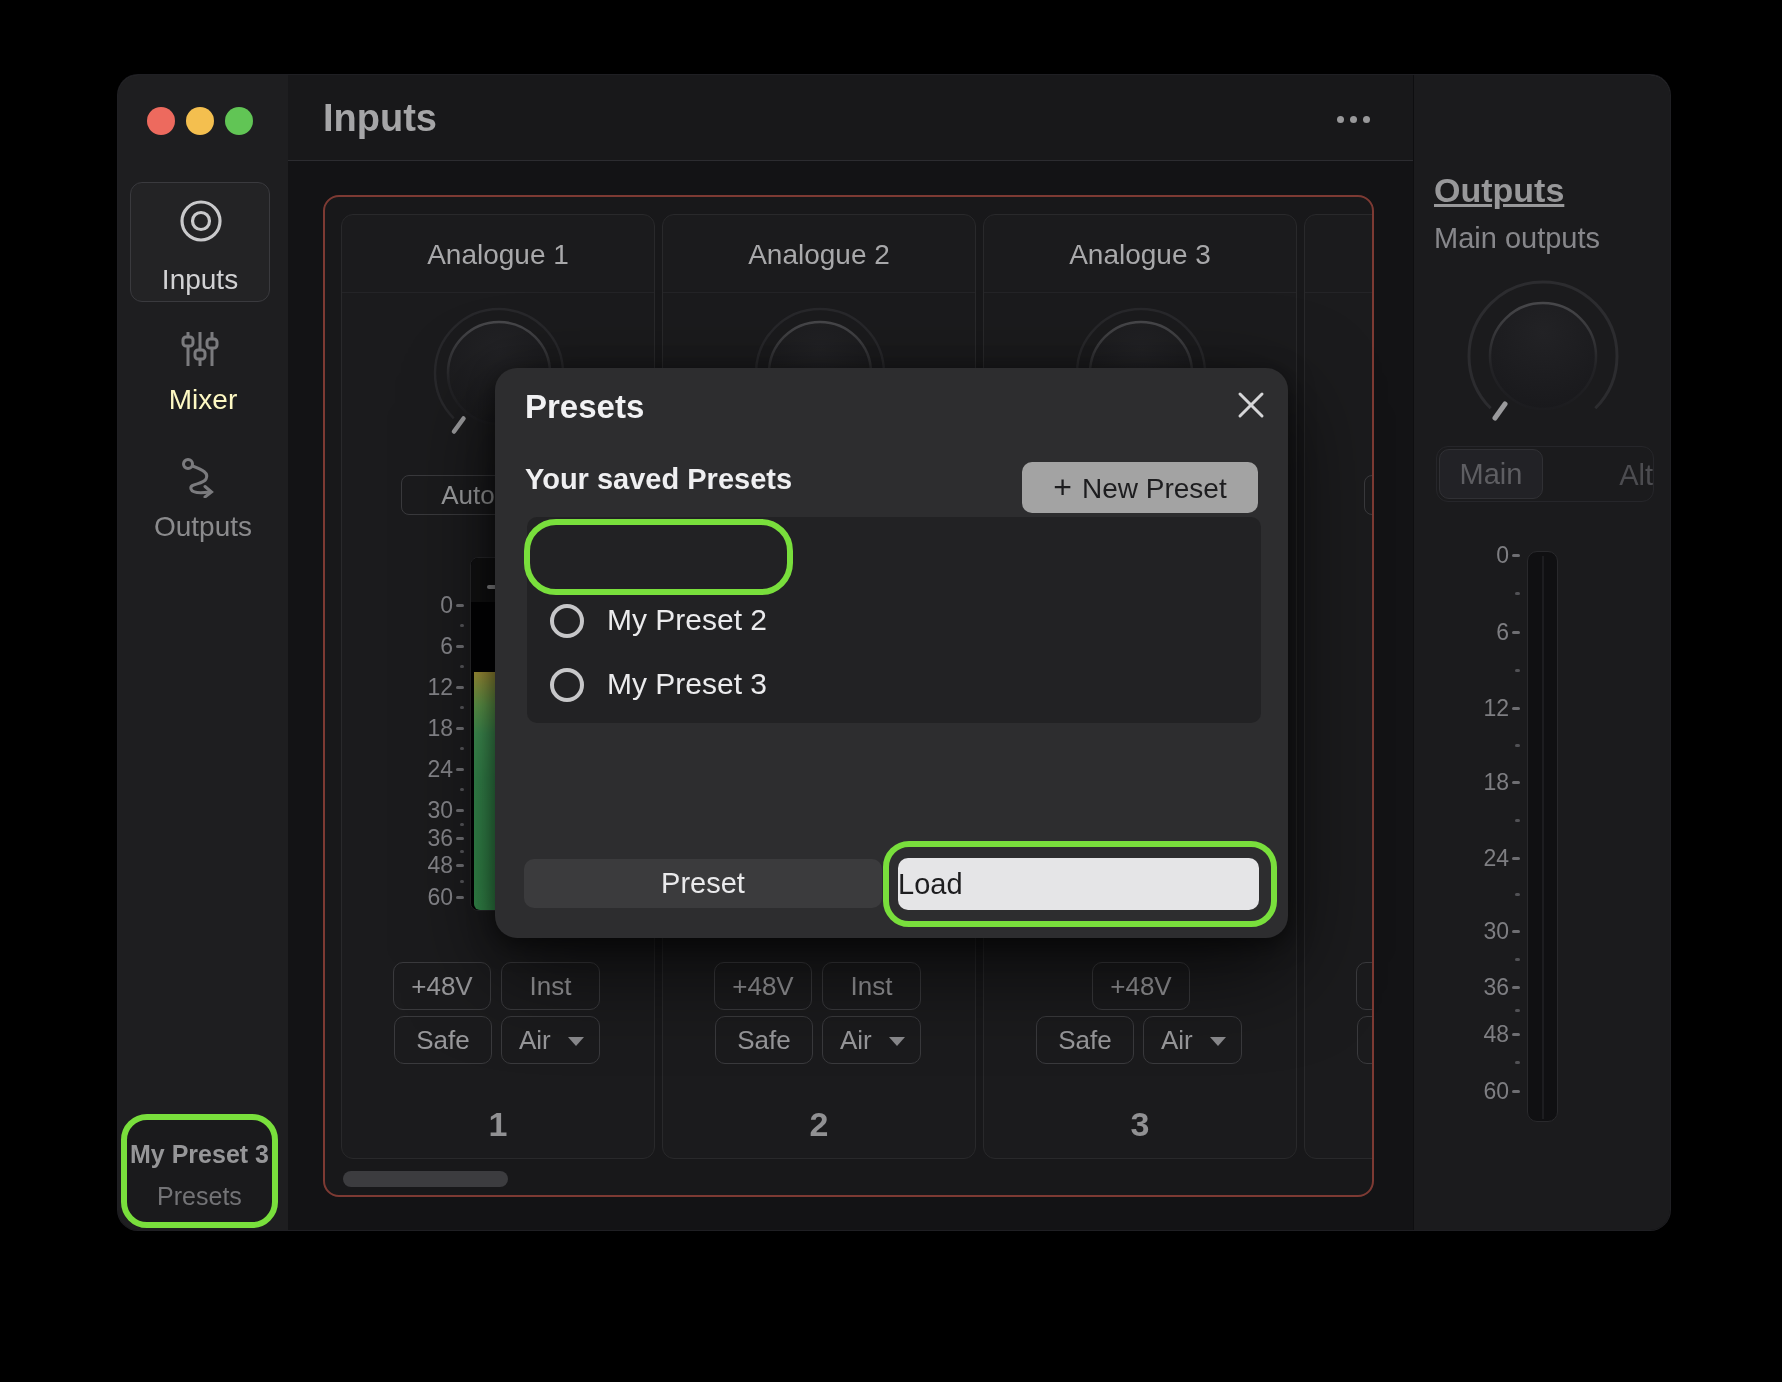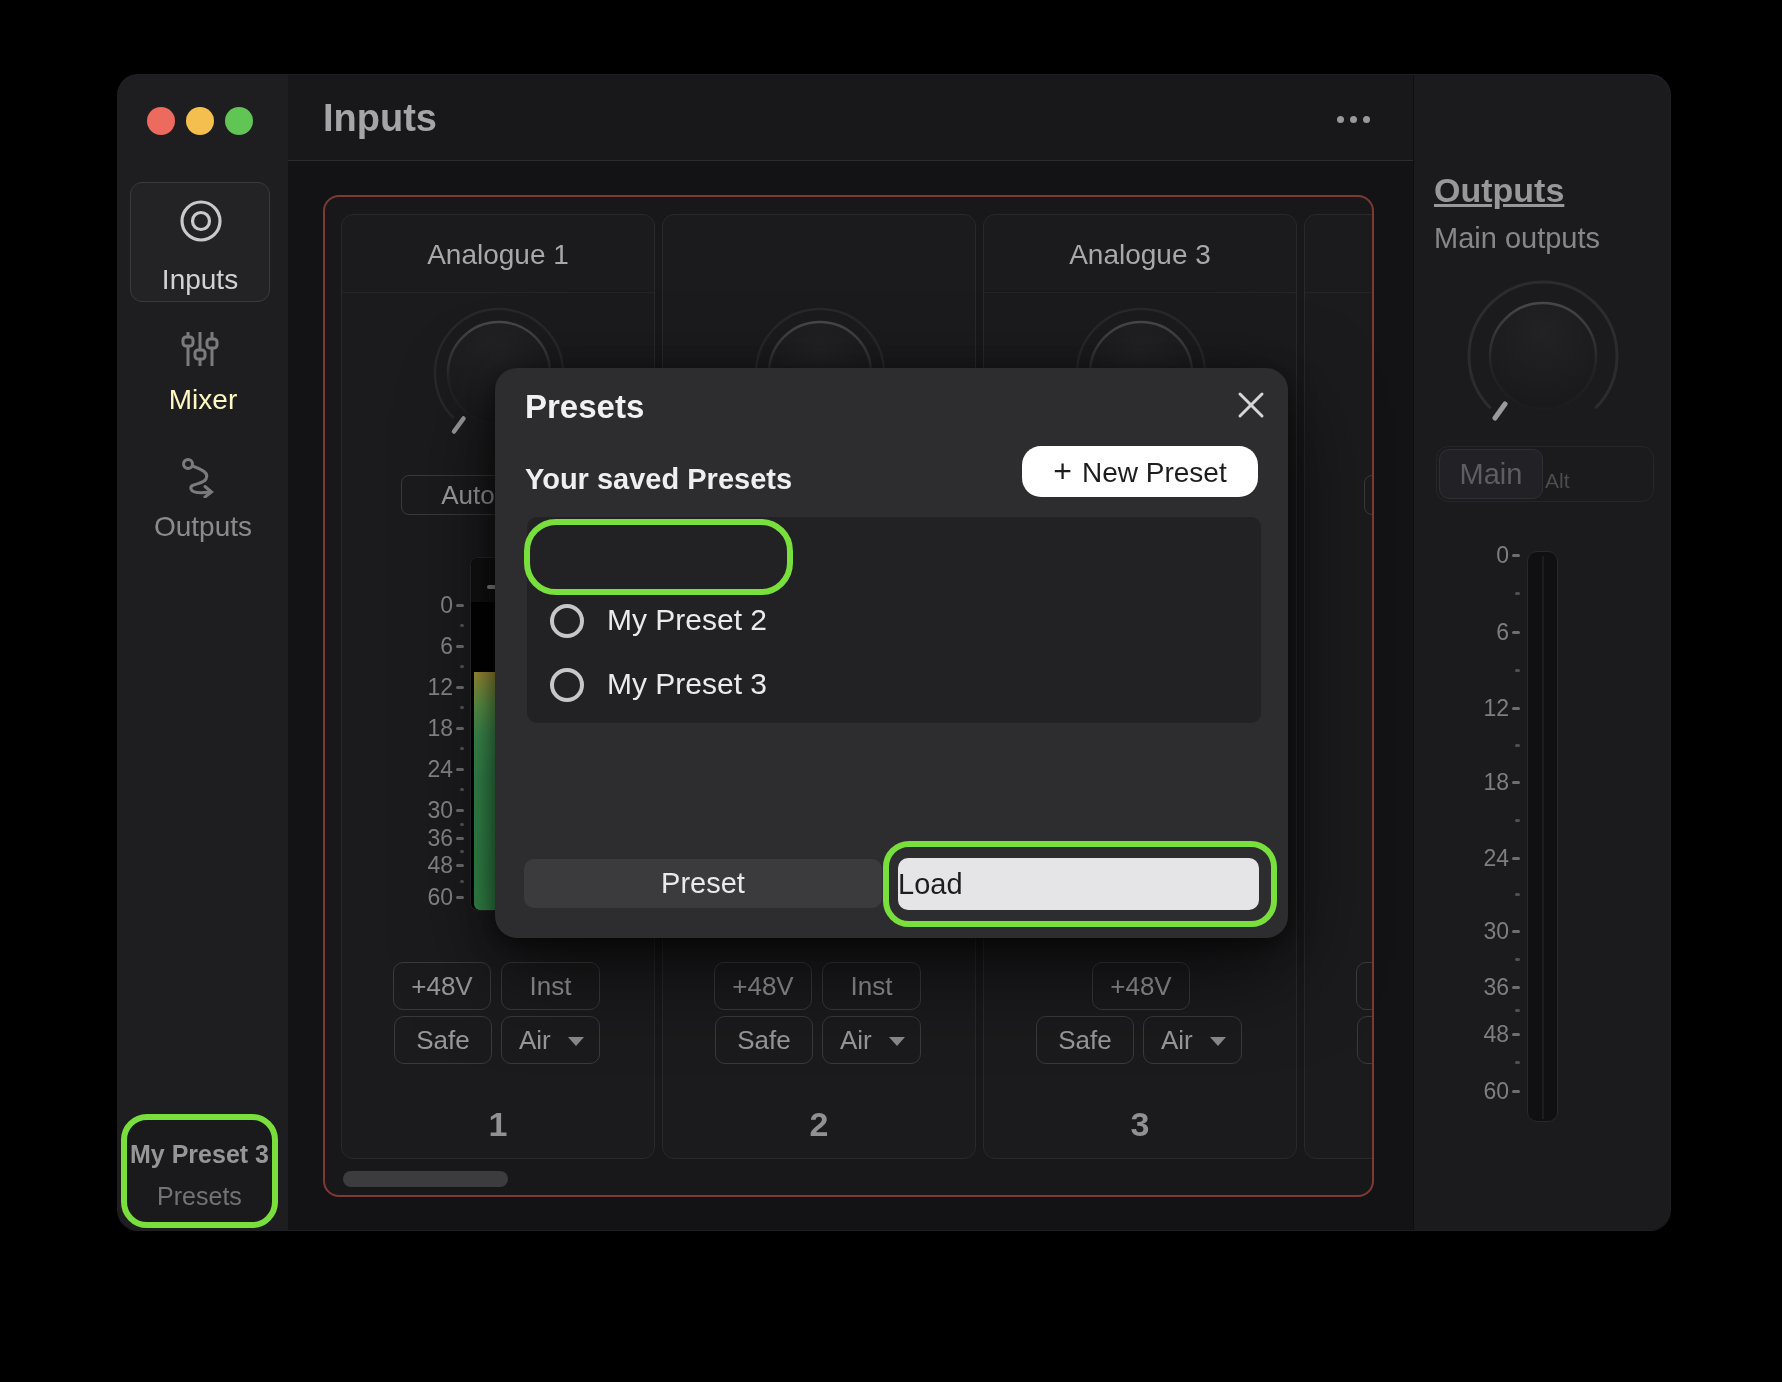--- a/index.html
+++ b/index.html
@@ -54,39 +54,39 @@
   .btn-air .caret { position:absolute; right:15px; top:20px; width:0; height:0; border-left:8px solid transparent; border-right:8px solid transparent; border-top:9px solid #8a8a8d; }
   .ch-num { position:absolute; left:0; top:890px; width:100%; text-align:center; font-size:34px; font-weight:bold; color:#919193; }
   .scrollbar { position:absolute; left:18px; top:974px; width:165px; height:16px; border-radius:8px; background:#3c3c3f; }
 
   
   .right-panel { position:absolute; left:1295px; top:0; width:257px; height:1155px; background:#1b1b1d; border-radius:0 20px 20px 0; border-left:1px solid #0e0e10; }
   .out-title { position:absolute; left:20px; top:96px; font-size:34px; font-weight:bold; color:#98989a;text-decoration:underline; }
   .out-sub { position:absolute; left:20px; top:147px; font-size:29px; color:#87878b; }
   .mainalt { position:absolute; left:22px; top:371px; width:218px; height:56px; border:1px solid #26262a; border-radius:12px; }
   .btn-main { position:absolute; left:2px; top:2px; width:104px; height:50px; background:#222226; border:1px solid #303034; border-radius:10px; text-align:center; line-height:48px; font-size:29px; color:#5e5e62; }
-  .btn-alt { position:absolute; left:108px; top:10px; width:108px; height:50px; text-align:left; line-height:48px; font-size:21px; color:#4c4c50; }
+  .btn-alt { position:absolute; left:108px; top:4px; width:108px; height:50px; text-align:right; line-height:48px; font-size:29px; color:#4c4c50; }
   .out-scale { position:absolute; left:0; top:0; width:95px; height:1155px; }
   .out-scale span { position:absolute; right:0; transform:translateY(-50%); font-size:23px; color:#7e7e82; }
   .out-scale span:nth-child(1){top:480px} .out-scale span:nth-child(2){top:557px} .out-scale span:nth-child(3){top:633px}
   .out-scale span:nth-child(4){top:707px} .out-scale span:nth-child(5){top:783px} .out-scale span:nth-child(6){top:856px}
   .out-scale span:nth-child(7){top:912px} .out-scale span:nth-child(8){top:959px} .out-scale span:nth-child(9){top:1016px}
   .out-meter { position:absolute; left:113px; top:476px; width:31px; height:571px; background:#101012; border:1px solid #29292c; border-radius:10px; }
   .out-meter .divider { position:absolute; left:14px; top:4px; width:2px; height:563px; background:#1d1d20; }
 
   
   .tick { position:absolute; border-radius:2px; }
 
   
   .modal { position:absolute; left:495px; top:368px; width:793px; height:570px; background:#2d2d2f; border-radius:22px;
     box-shadow:0 30px 90px rgba(0,0,0,0.65), 0 6px 24px rgba(0,0,0,0.5); }
   .modal-title { position:absolute; left:30px; top:20px; font-size:33px; font-weight:bold; color:#f1f1f3; }
   .modal-x { position:absolute; left:741px; top:22px; width:30px; height:30px; }
   .modal-section { position:absolute; left:30px; top:95px; font-size:29px; font-weight:bold; color:#efeff1; }
-  .btn-new { position:absolute; left:527px; top:78px; width:236px; height:51px; background:#ffffff; border-radius:19px; color:#1d1d1f; font-size:28px; text-align:center; line-height:51px; }
+  .btn-new { position:absolute; left:527px; top:94px; width:236px; height:51px; background:#a3a3a3; border-radius:10px; color:#1d1d1f; font-size:28px; text-align:center; line-height:51px; }
   .btn-new .plus { font-size:32px; margin-right:10px; font-weight:400; }
   .preset-list { position:absolute; left:32px; top:149px; width:734px; height:206px; background:#222224; border-radius:10px; }
   .prow { position:absolute; left:0; width:100%; height:64px; }
   .prow.r1 { top:8px; } .prow.r2 { top:72px; } .prow.r3 { top:136px; }
   .radio { position:absolute; left:23px; top:15px; width:34px; height:34px; border-radius:50%; border:4px solid #c7c7c9; }
   .radio.sel { border:5px solid #f6f6f8; }
   .radio.sel::after { content:""; position:absolute; left:50%; top:50%; width:14px; height:14px; margin:-7px 0 0 -7px; border-radius:50%; background:#f6f6f8; }
   .prow .plabel { position:absolute; left:80px; top:14px; font-size:30px; color:#ebebed; }
   .ring-row { position:absolute; left:29px; top:151px; width:269px; height:76px; border:6px solid #79df3c; border-radius:32px; }
   .btn-cancel { position:absolute; left:29px; top:491px; width:358px; height:49px; background:#3b3b3d; border-radius:10px; text-align:center; line-height:49px; font-size:29px; color:#eaeaec; }
@@ -212,20 +212,23 @@
           <div class="meter-fill"></div>
         </div>
         <div class="chbtn btn-48"><span>+48V</span></div>
         <div class="chbtn btn-inst"><span>Inst</span></div>
         <div class="chbtn btn-safe"><span>Safe</span></div>
         <div class="chbtn btn-air"><span>Air</span><span class="caret"></span></div>
         <div class="ch-num">1</div>
       </div>
 
       <div class="card c2">
+        <div class="ch-header">
+            <span>Analogue 2</span>
+          </div>
         <svg class="knob-svg" width="160" height="160" viewBox="0 0 160 160">
           <path d="M34.7 125.3 A64 64 0 1 1 125.3 125.3" fill="none" stroke="#28282b" stroke-width="2.5"></path>
           <circle cx="80" cy="80" r="51" fill="url(#face1)" stroke="url(#rim1)" stroke-width="2.5"></circle>
         </svg>
         <div class="chbtn btn-48"><span>+48V</span></div>
         <div class="chbtn btn-inst"><span>Inst</span></div>
         <div class="chbtn btn-safe"><span>Safe</span></div>
         <div class="chbtn btn-air"><span>Air</span><span class="caret"></span></div>
         <div class="ch-num">2</div>
       </div>

